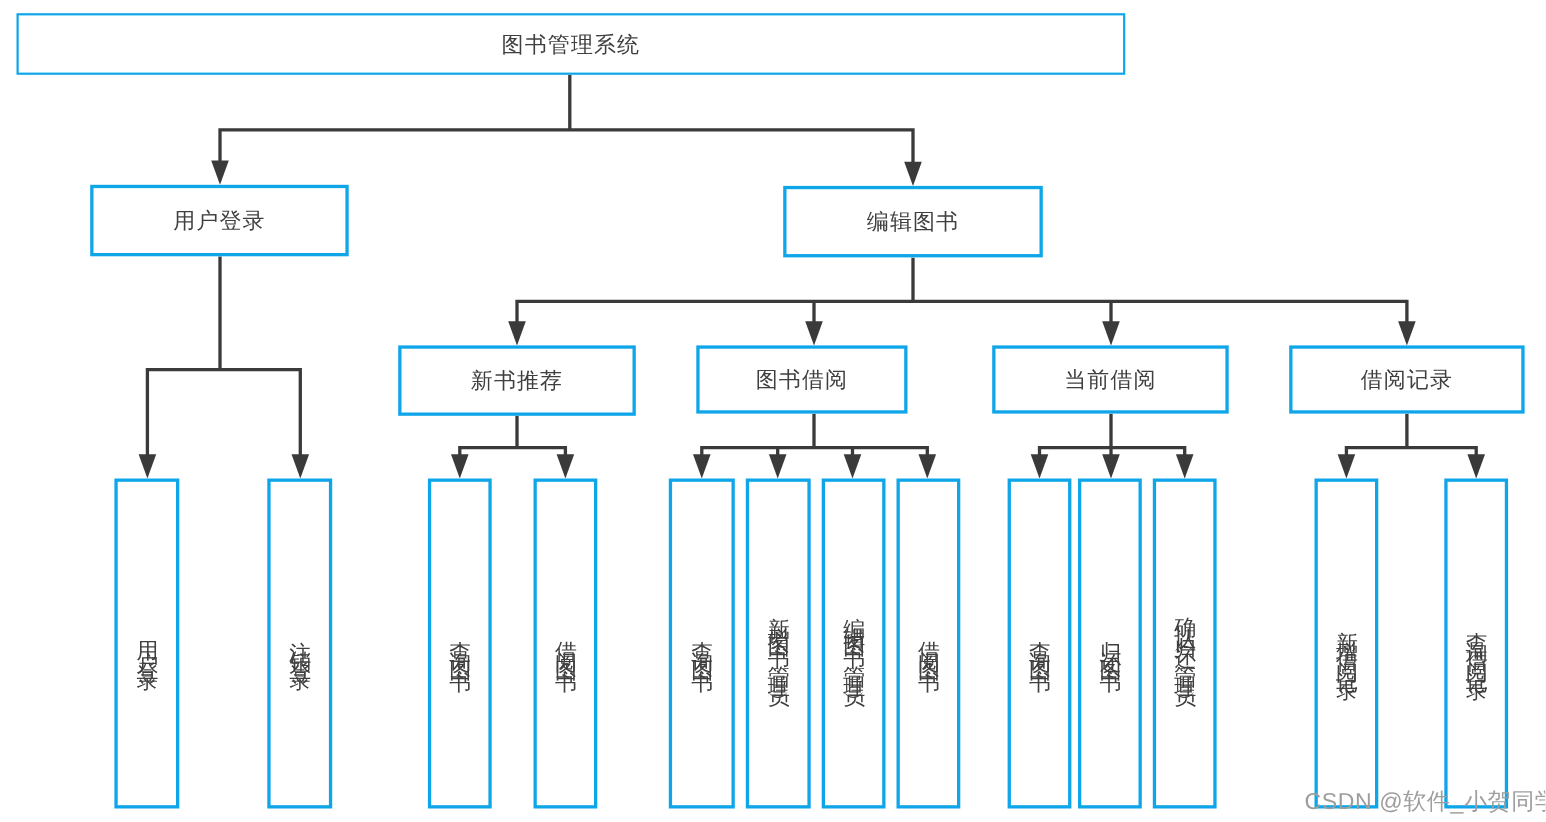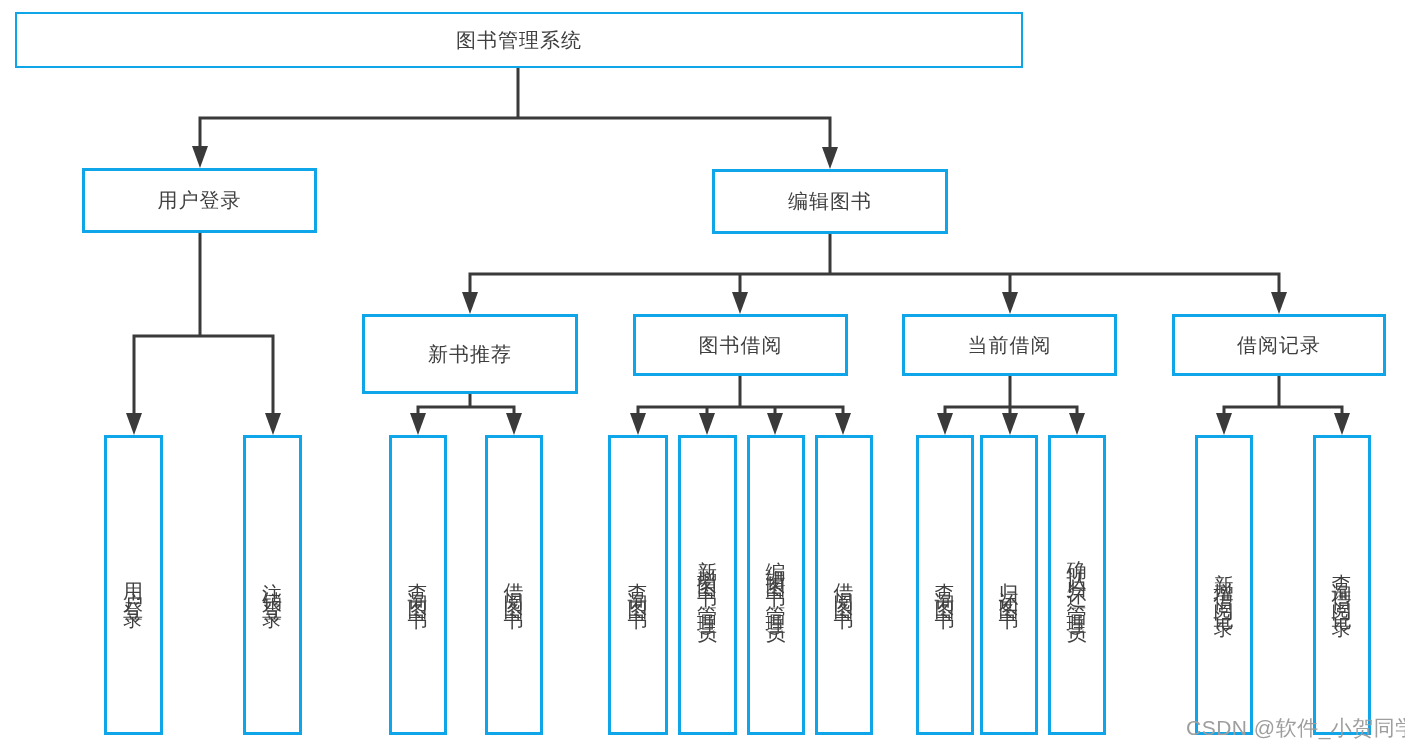--- a/index.html
+++ b/index.html
@@ -28,22 +28,22 @@
     font-size: 20px;
     letter-spacing: 1px;
     white-space: nowrap;
   }
   .node.root {
     left: 15px; top: 12px; width: 1008px; height: 56px;
     border-width: 2px;
   }
   .n-user-login   { left: 82px;  top: 168px; width: 235px; height: 65px; }
   .n-book-mgmt    { left: 712px; top: 169px; width: 236px; height: 65px; }
-  .n-new-book     { left: 362px; top: 314px; width: 216px; height: 80px; }
-  .n-book-borrow  { left: 633px; top: 314px; width: 215px; height: 62px; }
+  .n-new-book     { left: 362px; top: 314px; width: 216px; height: 64px; }
+  .n-book-borrow  { left: 633px; top: 314px; width: 192px; height: 62px; }
   .n-cur-borrow   { left: 902px; top: 314px; width: 215px; height: 62px; }
   .n-borrow-rec   { left: 1172px; top: 314px; width: 214px; height: 62px; }
 
   .leaf {
     top: 435px;
     height: 300px;
     writing-mode: vertical-rl;
     text-orientation: mixed;
     letter-spacing: 9px;
     line-height: 1;

